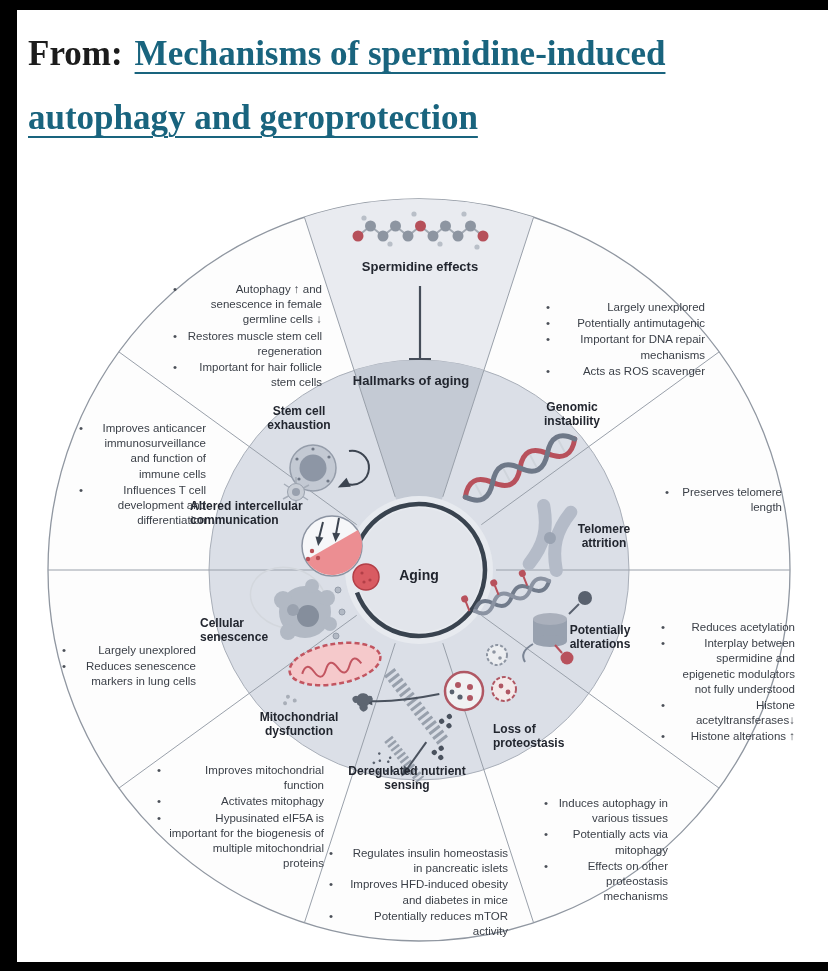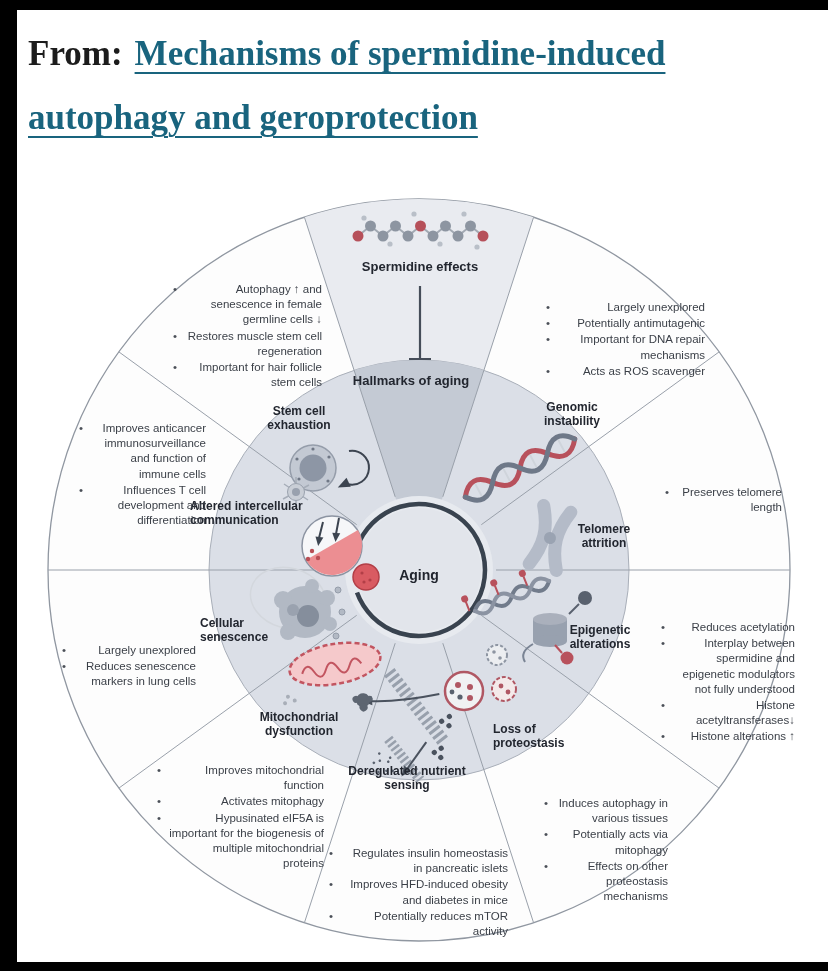--- a/index.html
+++ b/index.html
@@ -211,21 +211,21 @@
       <circle cx="364" cy="582" r="1.6" fill="#b23f47"></circle>
   </g>
 </svg>
 
 <div class="hlabel" style="left:420px;top:267px;font-size:13px;">Spermidine effects</div>
 <div class="hlabel" style="left:411px;top:381px;font-size:13px;">Hallmarks of aging</div>
 <div class="hlabel" style="left:419px;top:575px;font-size:14px;">Aging</div>
 <div class="hlabel" style="left:299px;top:418px;width:100px;">Stem cell exhaustion</div>
 <div class="hlabel" style="left:572px;top:414px;width:92px;">Genomic instability</div>
 <div class="hlabel" style="left:604px;top:501px;width:86px;margin-top:35px;">Telomere attrition</div>
-<div class="hlabel" style="left:600px;top:637px;width:92px;">Epigenetic alterations</div>
+<div class="hlabel" style="left:600px;top:637px;width:92px;">Potentially alterations</div>
 <div class="hlabel tl" style="left:493px;top:722px;width:110px;">Loss of proteostasis</div>
 <div class="hlabel" style="left:407px;top:778px;width:140px;">Deregulated nutrient sensing</div>
 <div class="hlabel" style="left:299px;top:724px;width:120px;">Mitochondrial dysfunction</div>
 <div class="hlabel tl" style="left:200px;top:616px;width:90px;">Cellular senescence</div>
 <div class="hlabel tl" style="left:190px;top:499px;width:115px;">Altered intercellular communication</div>
 
 <div class="bullets" style="left:172px;top:282px;width:150px;">
   <ul>
     <li>Autophagy ↑ and senescence in female germline cells ↓</li>
     <li>Restores muscle stem cell regeneration</li>

